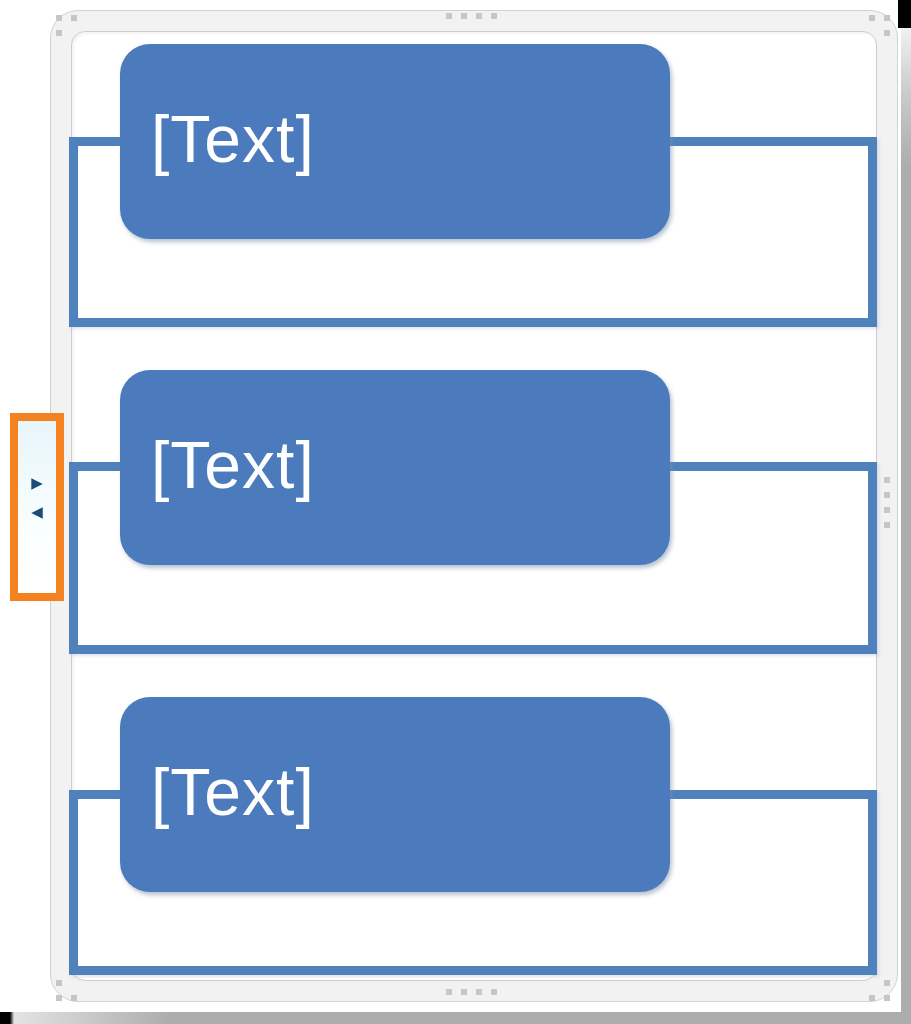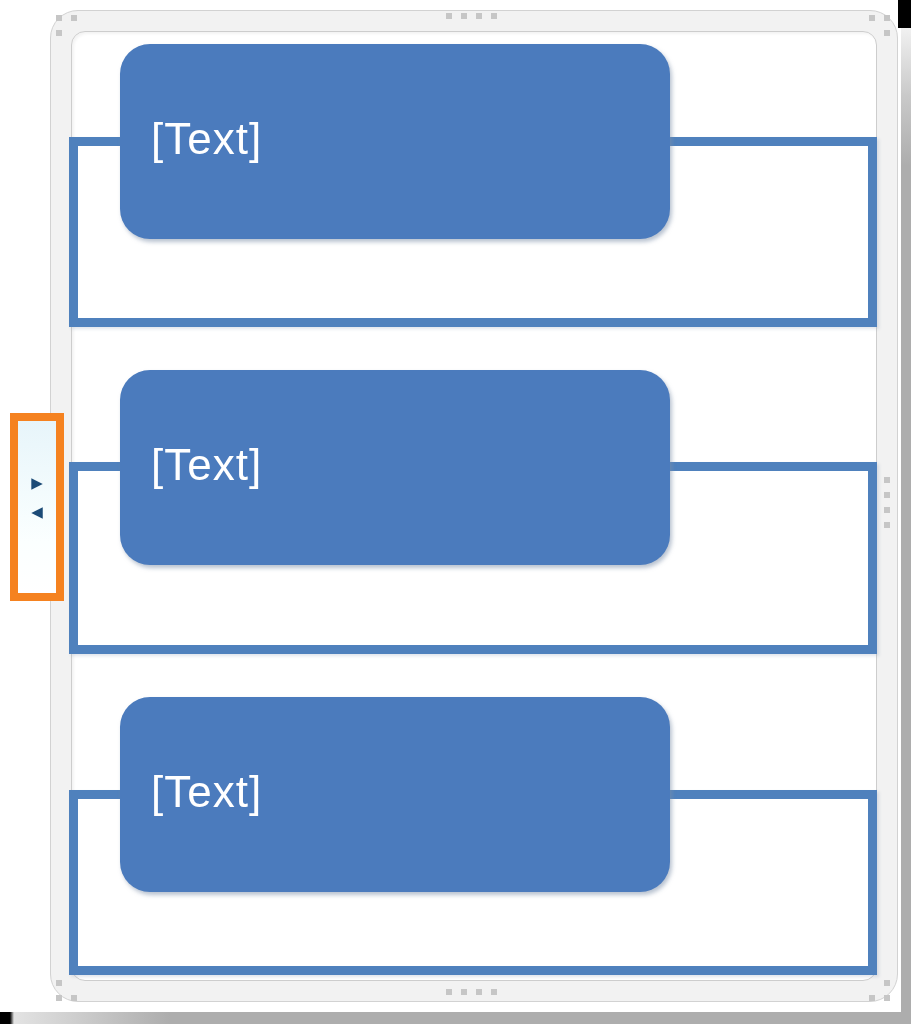--- a/index.html
+++ b/index.html
@@ -51,21 +51,21 @@
     background:var(--accent,#4b7bbd);
     border-radius:30px;
     box-shadow:2px 3px 4px rgba(125,143,170,0.55);
     display:flex;align-items:center;
   }
   .node.n1{top:44px;}
   .node.n2{top:370px;}
   .node.n3{top:697px;}
   .node-label{
     color:var(--node-text,#ffffff);
-    font-size:44px;letter-spacing:1px;line-height:1;
+    font-size:66px;letter-spacing:1px;line-height:1;
     padding-left:31px;padding-bottom:6px;
   }
   
   .annotation{
     position:absolute;left:10px;top:413px;width:54px;height:188px;z-index:6;
     border:8px solid var(--highlight,#f58220);box-sizing:border-box;
     background:linear-gradient(180deg,#e7f5fa 0%,#fbffff 70%,#ffffff 100%);
   }
   .toggle{
     position:absolute;inset:0;

